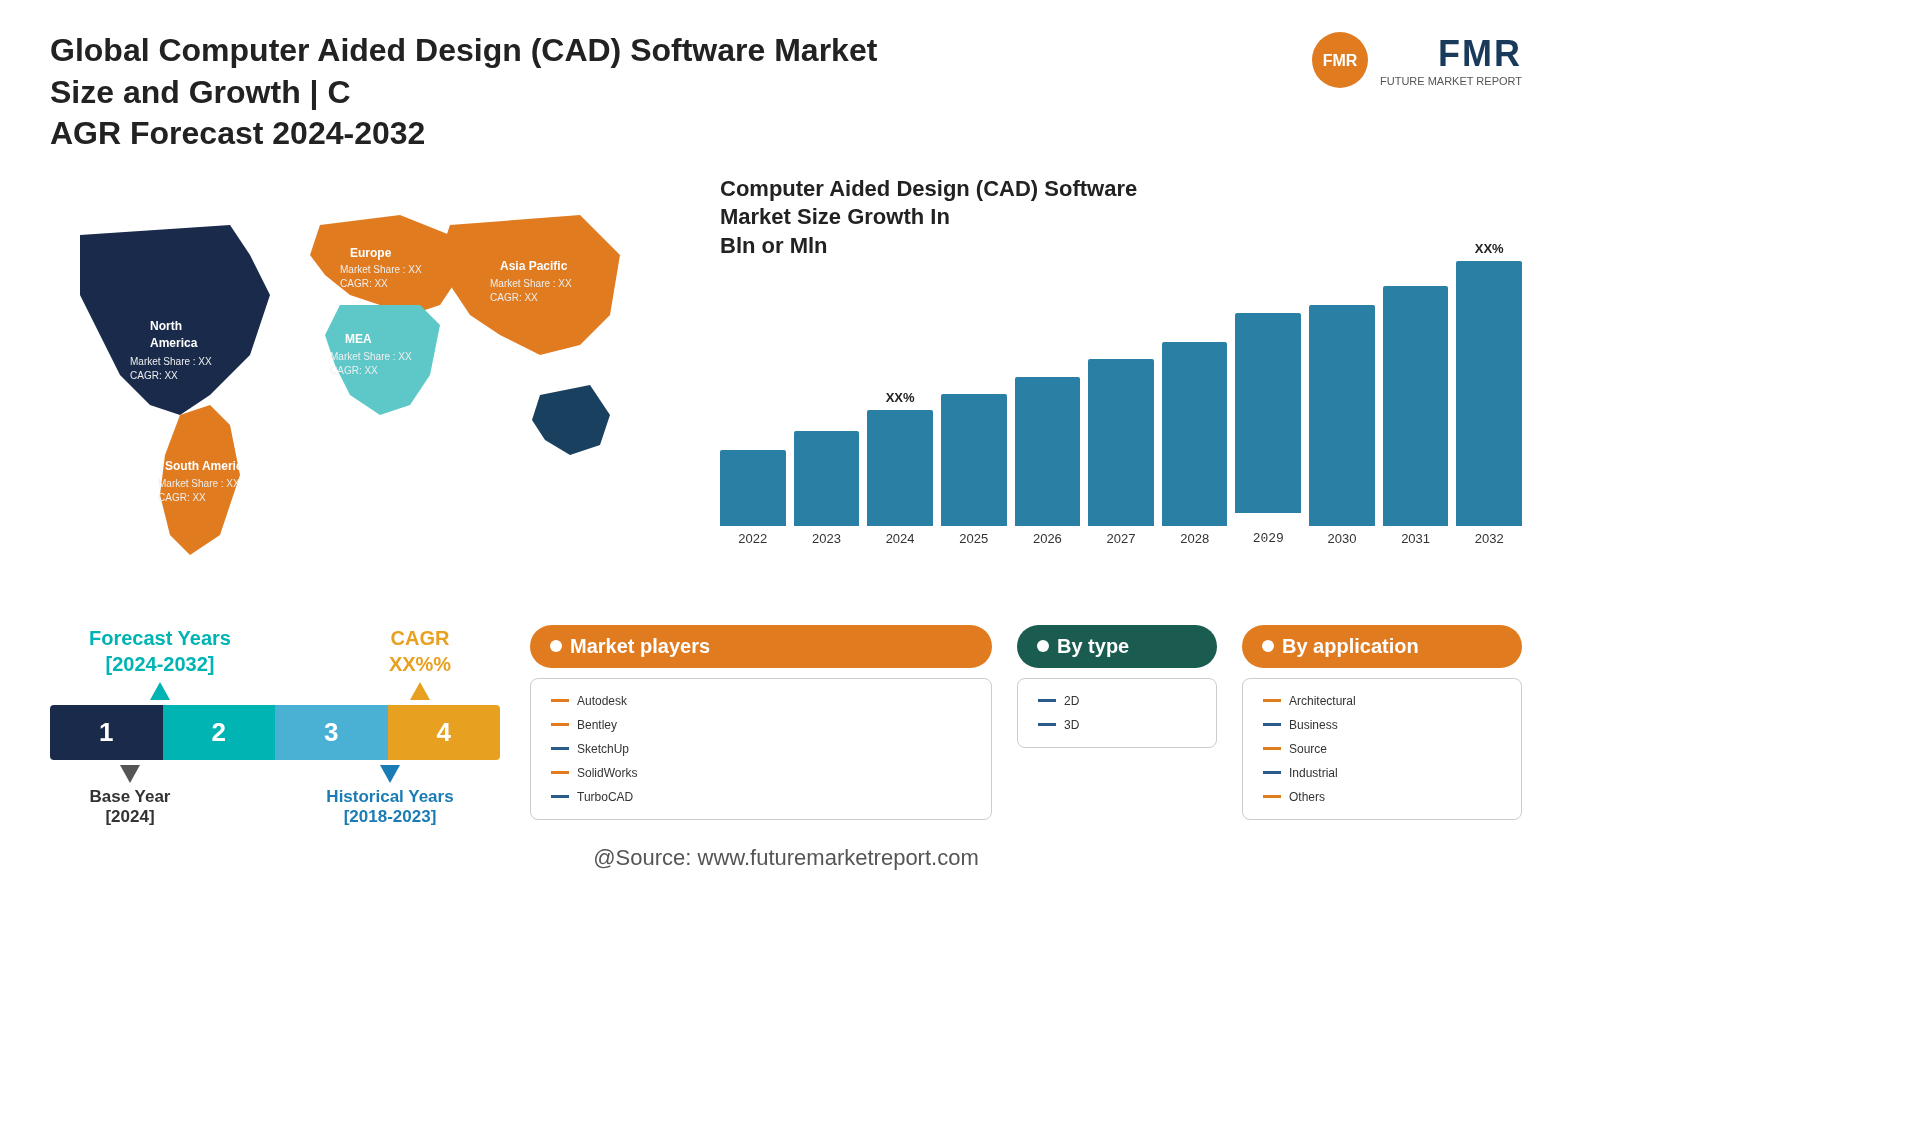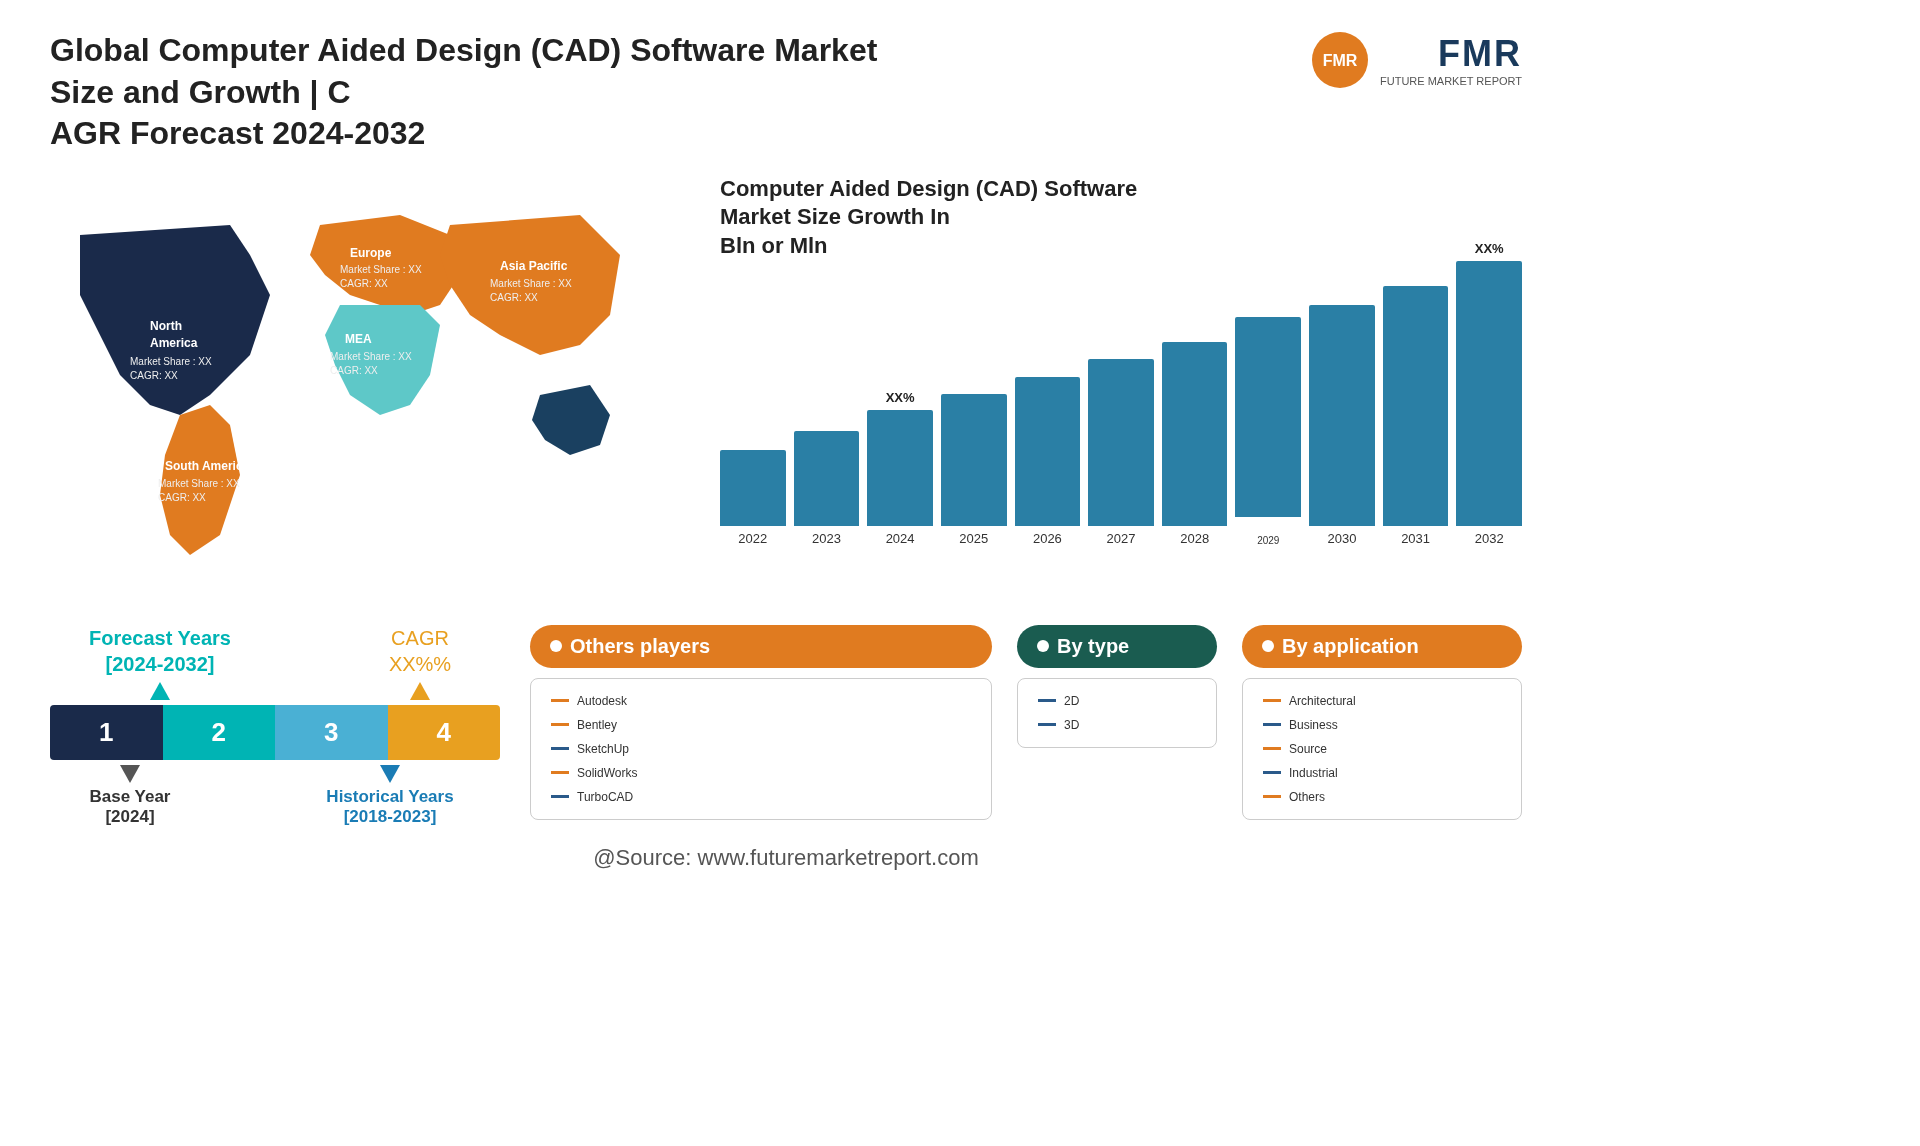--- a/index.html
+++ b/index.html
@@ -267,21 +267,21 @@
               <div style="font-size: 13px; color: rgb(51, 51, 51); margin-top: 5px;">2027</div>
             </div>
             <div style="display: flex; flex-direction: column; align-items: center; flex: 1 1 0%;">
               <div style="font-size: 13px; font-weight: bold; color: rgb(34, 34, 34); height: 20px;"></div>
               <div style="background: rgb(42, 127, 165); width: 100%; height: 184px; border-radius: 2px 2px 0px 0px;"></div>
               <div style="font-size: 13px; color: rgb(51, 51, 51); margin-top: 5px;">2028</div>
             </div>
             <div style="display: flex; flex-direction: column; align-items: center; flex: 1 1 0%;">
               <div style="font-size: 13px; font-weight: bold; color: rgb(34, 34, 34); height: 20px;"></div>
               <div style="background: rgb(42, 127, 165); width: 100%; height: 200px; border-radius: 2px 2px 0px 0px;"></div>
-              <div style="font-size: 10px; color: rgb(51, 51, 51); margin-top: 18px;">2029</div>
+              <div style="font-size: 13px; color: rgb(51, 51, 51); margin-top: 18px; font-family: Liberation Mono, monospace;">2029</div>
             </div>
             <div style="display: flex; flex-direction: column; align-items: center; flex: 1 1 0%;">
               <div style="font-size: 13px; font-weight: bold; color: rgb(34, 34, 34); height: 20px;"></div>
               <div style="background: rgb(42, 127, 165); width: 100%; height: 221px; border-radius: 2px 2px 0px 0px;"></div>
               <div style="font-size: 13px; color: rgb(51, 51, 51); margin-top: 5px;">2030</div>
             </div>
             <div style="display: flex; flex-direction: column; align-items: center; flex: 1 1 0%;">
               <div style="font-size: 13px; font-weight: bold; color: rgb(34, 34, 34); height: 20px;"></div>
               <div style="background: rgb(42, 127, 165); width: 100%; height: 240px; border-radius: 2px 2px 0px 0px;"></div>
               <div style="font-size: 13px; color: rgb(51, 51, 51); margin-top: 5px;">2031</div>
@@ -300,21 +300,21 @@
   <div style="display:flex; gap:30px; margin-top:20px; align-items:flex-start;">
 
     <div style="flex: 0 0 450px;">
 
       <div style="display:flex; justify-content:space-between; padding:0 20px; margin-bottom:5px;">
         <div style="text-align:center; flex:0 0 180px;">
           <div style="font-size:20px; font-weight:bold; color:#00b4b4; line-height:1.3;">Forecast Years<br>[2024-2032]</div>
           <div class="arrow-up" style="margin:5px auto 0;"></div>
         </div>
         <div style="text-align:center; flex:0 0 120px;">
-          <div style="font-size:20px; font-weight:normal; color:#e8a020; line-height:1.3;">CAGR<br>XX%%</div>
+          <div style="font-size:20px; font-weight:bold; color:#e8a020; line-height:1.3;">CAGR<br>XX%%</div>
           <div class="arrow-up-orange" style="margin:5px auto 0;"></div>
         </div>
       </div>
 
       <div style="display:flex; height:55px; border-radius:4px; overflow:hidden; margin: 0 0 5px 0;">
         <div style="flex:1; background:#1a2a4a; display:flex; align-items:center; justify-content:center; font-size:26px; font-weight:bold; color:#fff;">1</div>
         <div style="flex:1; background:#00b4b4; display:flex; align-items:center; justify-content:center; font-size:26px; font-weight:bold; color:#fff;">2</div>
         <div style="flex:1; background:#4ab0d4; display:flex; align-items:center; justify-content:center; font-size:26px; font-weight:bold; color:#fff;">3</div>
         <div style="flex:1; background:#e8a020; display:flex; align-items:center; justify-content:center; font-size:26px; font-weight:bold; color:#fff;">4</div>
       </div>
@@ -330,21 +330,21 @@
         </div>
       </div>
 
     </div>
 
     <div style="flex:1; display:flex; gap:25px;">
 
       <div class="info-card" style="flex:1;">
         <div class="card-header card-header-orange">
           <div class="card-dot"></div>
-          <span>Others players</span>
+          <span>Market players</span>
         </div>
         <div class="card-border">
           <ul class="card-list" id="market-players-list">
               <li>
                 <span class="card-dash dash-orange"></span>
                 <span>Autodesk</span>
               </li>
               <li>
                 <span class="card-dash dash-orange"></span>
                 <span>Bentley</span>

